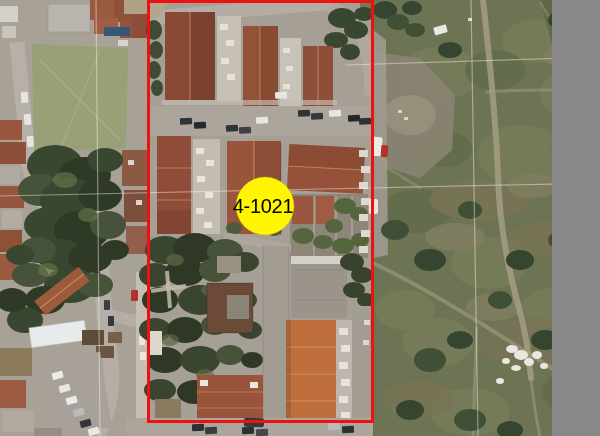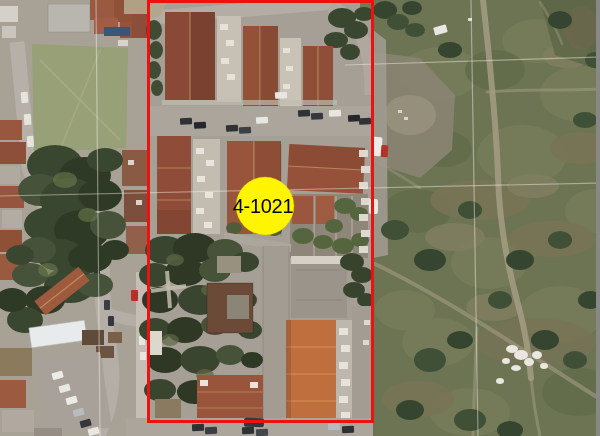--- a/index.html
+++ b/index.html
@@ -1,16 +1,16 @@
 <!DOCTYPE html>
 <html><head>
 <meta charset="utf-8">
 <style>
   html,body{margin:0;padding:0;background:#888;}
-  .screen{position:relative;width:596px;height:436px;overflow:hidden;background:#a8a195;
+  .screen{position:relative;width:552px;height:436px;overflow:hidden;background:#a8a195;
           font-family:"Liberation Sans",sans-serif;}
   svg{display:block;}
   .marker-text{font-family:"Liberation Sans",sans-serif;font-size:20px;letter-spacing:-0.3px;fill:#000;}
   .gridline{stroke-width:1.2;opacity:0.42;fill:none;}
   .trail{fill:none;stroke:#a59d84;stroke-linecap:round;}
 </style>
 </head>
 <body>
 
 <div class="screen">

